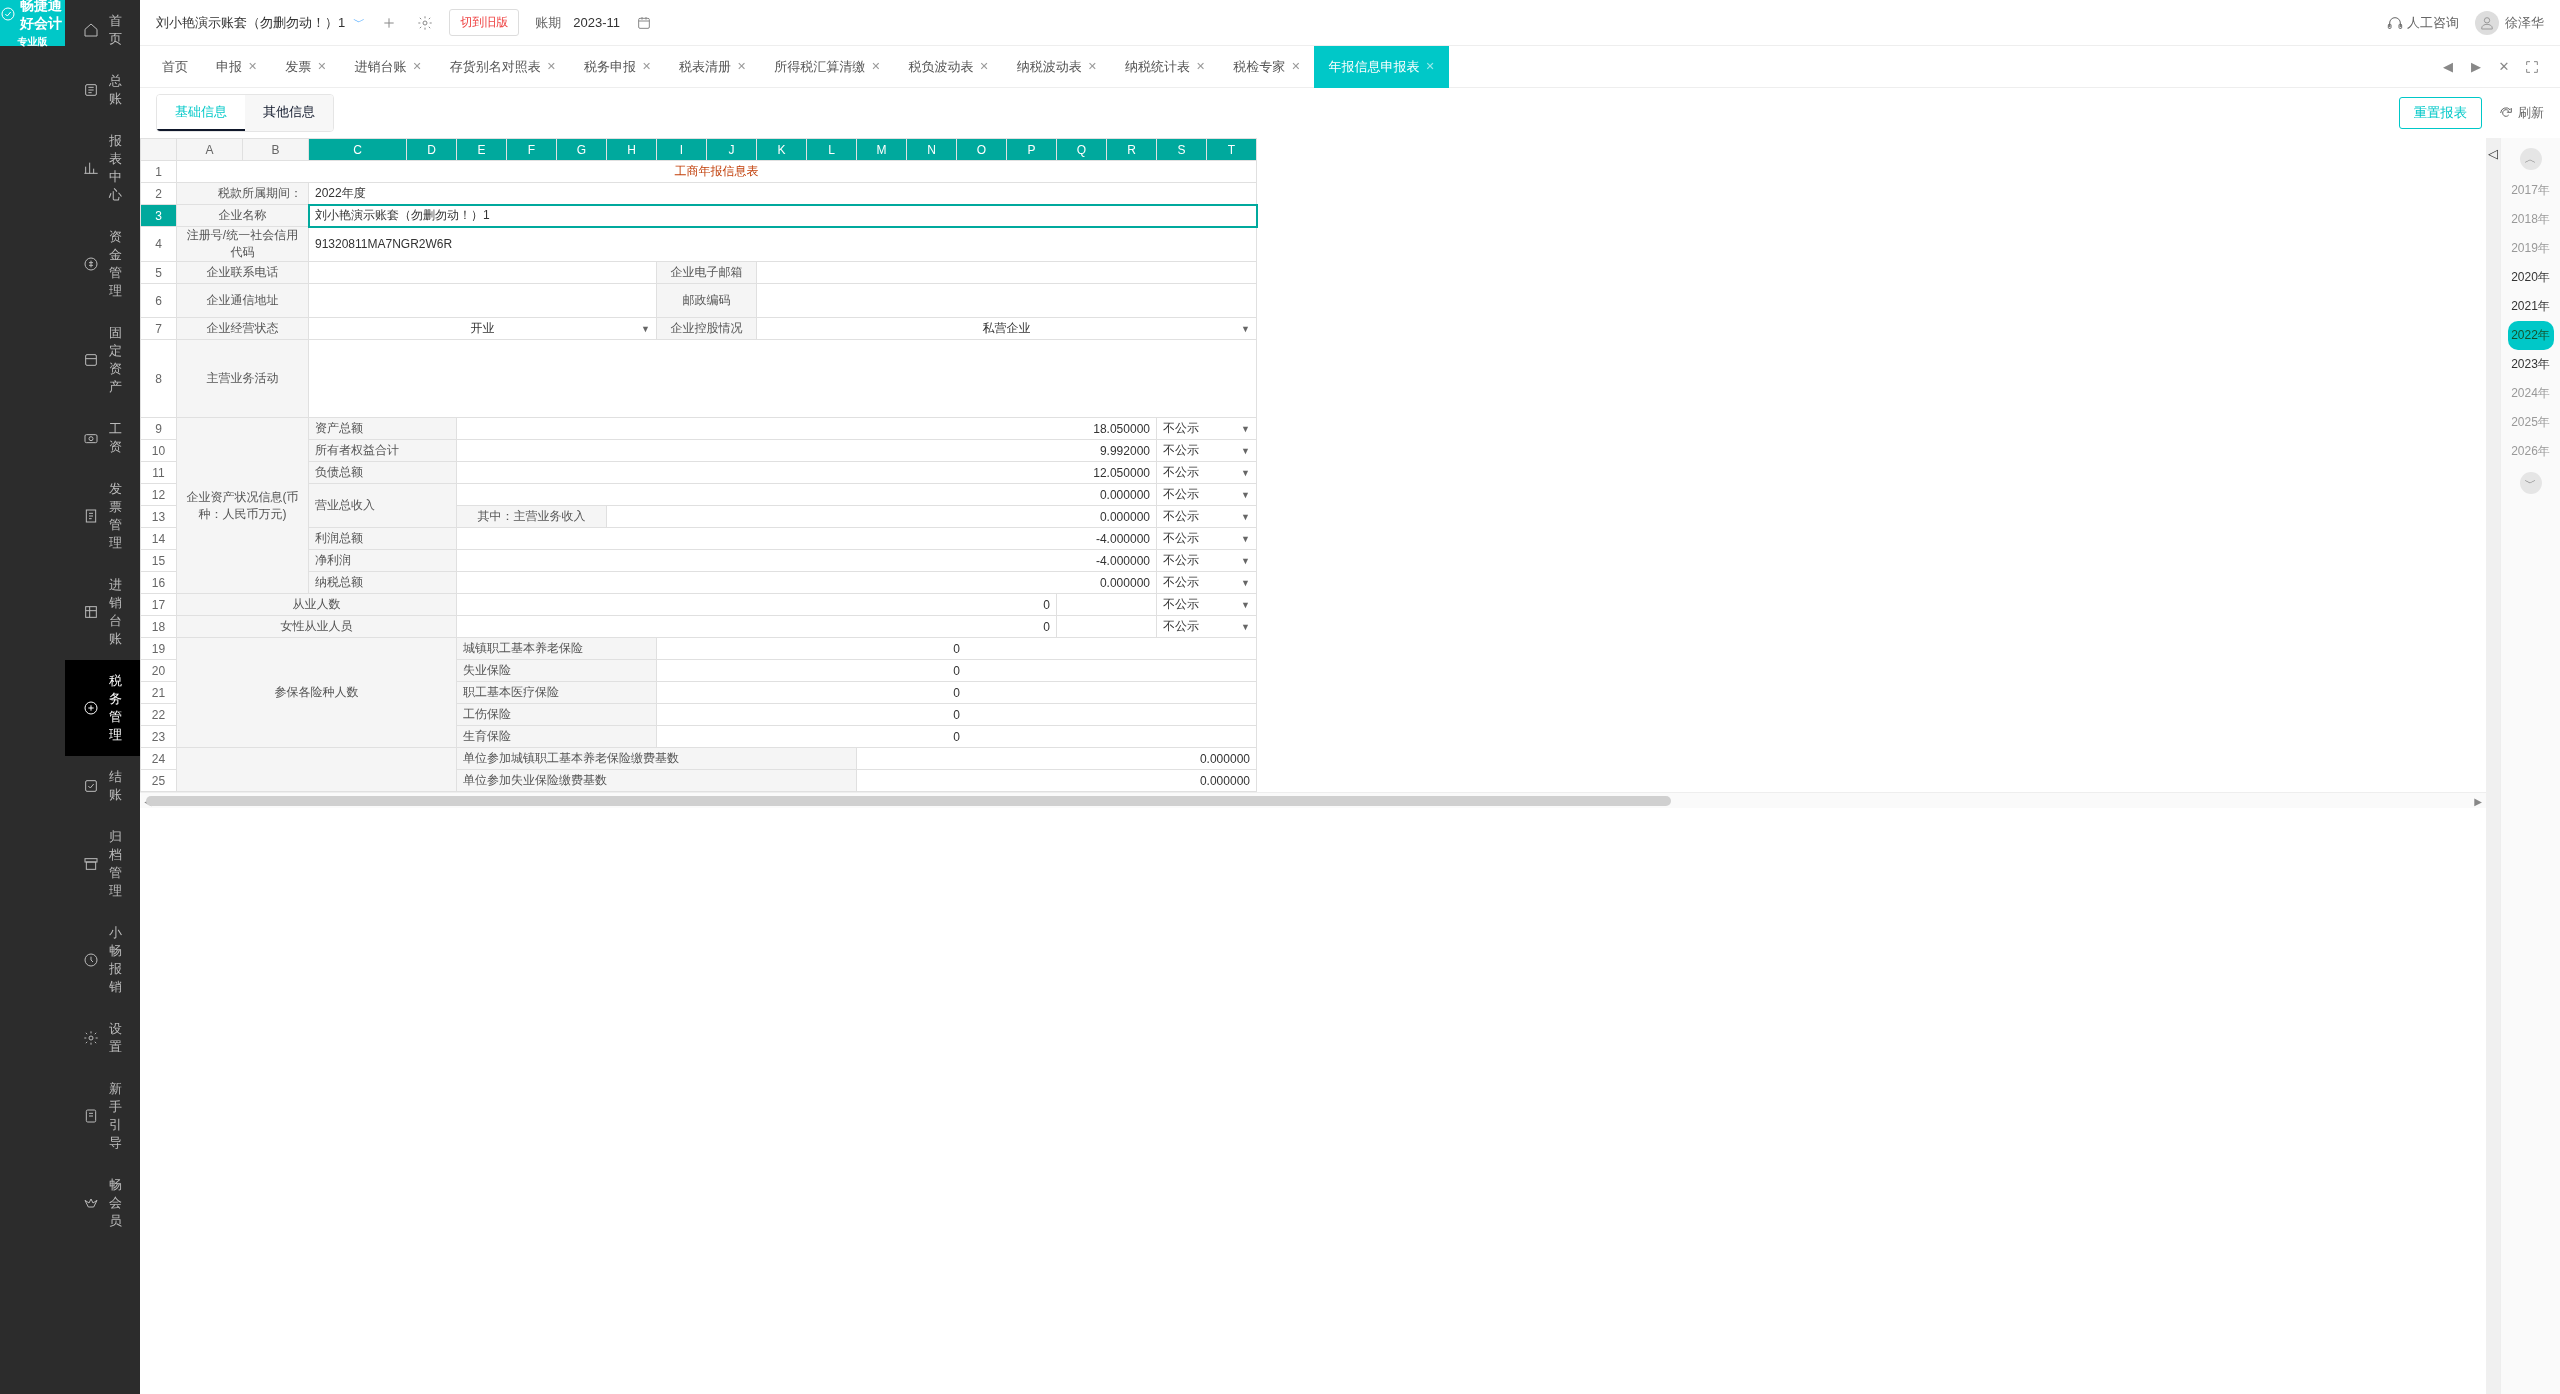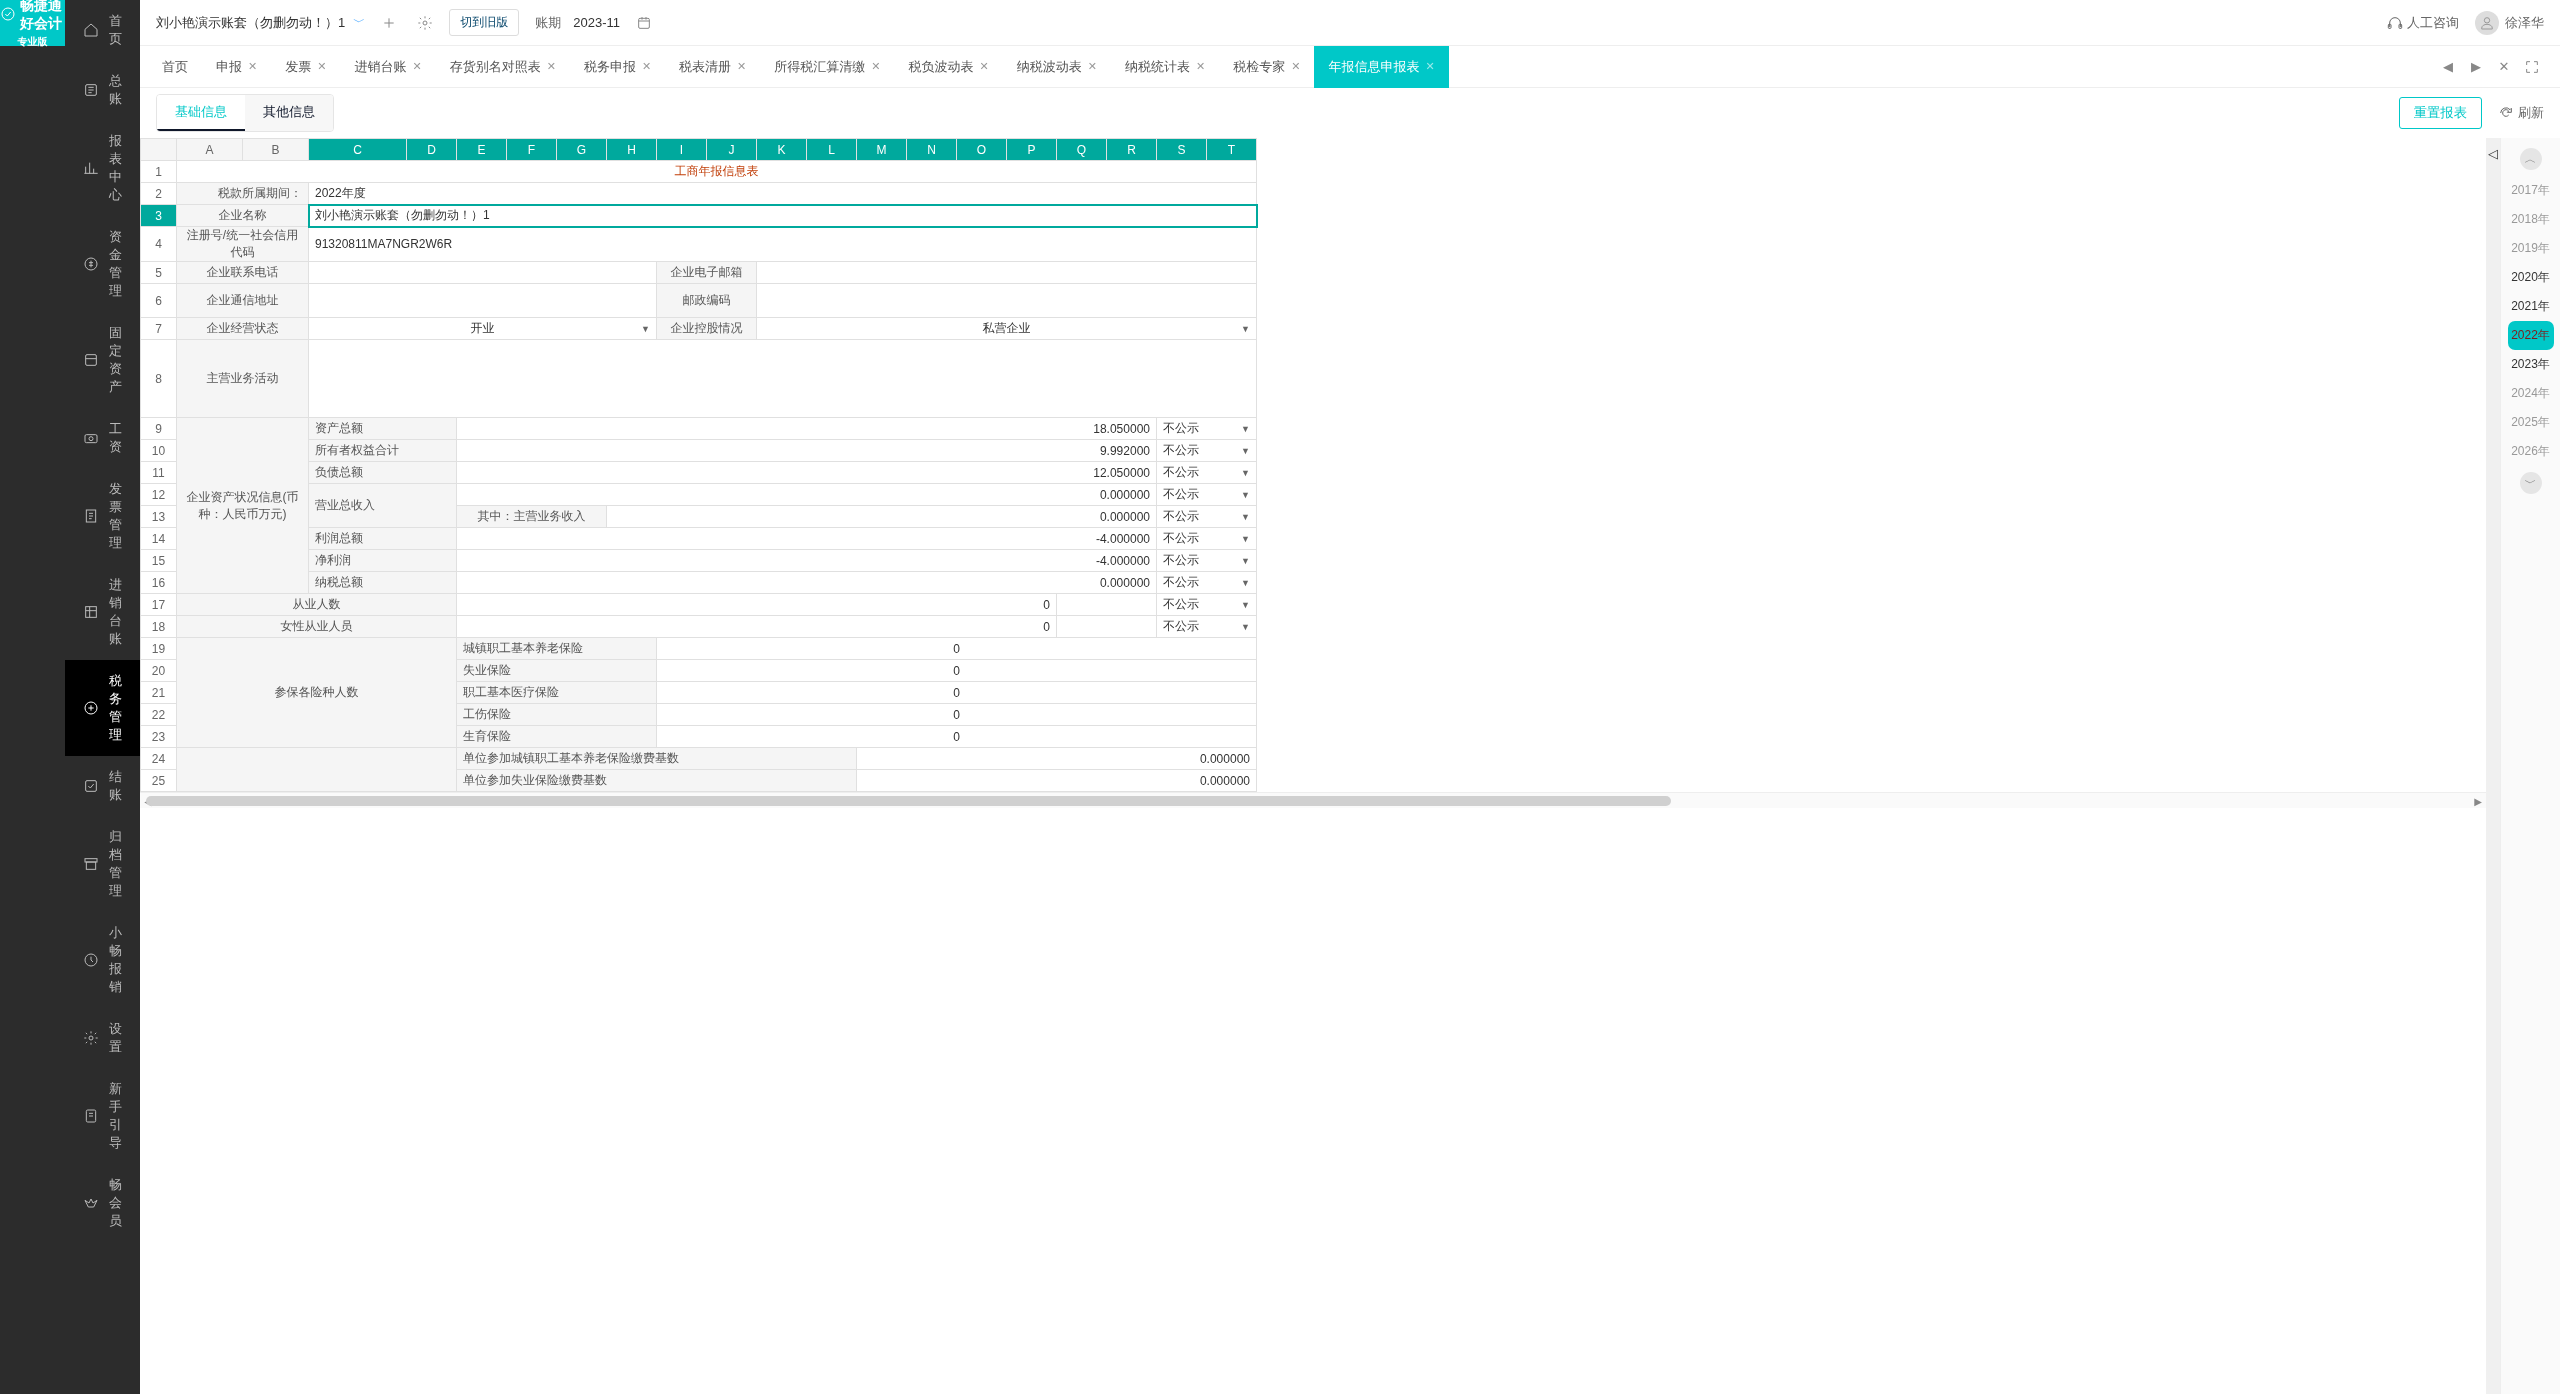--- a/index.html
+++ b/index.html
@@ -14,21 +14,21 @@
 .nav-item { display: flex; align-items: center; gap: 10px; padding: 12px 18px; cursor: pointer; color: #bbb; }
 .nav-item.active { background: #000; color: #fff; }
 .nav-icon { width: 16px; height: 16px; display: inline-flex; align-items: center; justify-content: center; }
 
 
 .main { flex: 1; display: flex; flex-direction: column; min-width: 0; }
 .header { height: 46px; border-bottom: 1px solid #eee; display: flex; align-items: center; padding: 0 16px; gap: 12px; }
 .account-select { display: flex; align-items: center; gap: 8px; color: #333; font-size: 13px; }
 .chevron-down { color: #5ab0ff; font-size: 12px; }
 .icon-btn { width: 24px; height: 24px; display: inline-flex; align-items: center; justify-content: center; color: #888; cursor: pointer; border-radius: 3px; }
-.switch-old { border: 1px solid #ddd; padding: 4px 10px; border-radius: 3px; color: #0c4a6e; cursor: pointer; font-size: 12px; }
+.switch-old { border: 1px solid #ddd; padding: 4px 10px; border-radius: 3px; color: #ef4444; cursor: pointer; font-size: 12px; }
 .period-label { color: #666; margin-left: 4px; }
 .period-val { color: #333; }
 .header-right { margin-left: auto; display: flex; align-items: center; gap: 16px; color: #666; }
 .user-area { display: flex; align-items: center; gap: 6px; }
 .avatar { width: 24px; height: 24px; border-radius: 50%; background: #ddd; display: inline-flex; align-items: center; justify-content: center; color: #999; font-size: 14px; }
 
 
 .tabs-row { height: 42px; display: flex; align-items: center; border-bottom: 1px solid #eee; padding: 0 8px; }
 .tabs { display: flex; align-items: center; gap: 0; flex: 1; overflow: hidden; }
 .tab { padding: 0 14px; height: 42px; display: flex; align-items: center; gap: 6px; cursor: pointer; color: #555; white-space: nowrap; }
@@ -62,21 +62,21 @@
 .dropdown-cell { position: relative; }
 .dropdown-arrow { position: absolute; right: 6px; top: 50%; transform: translateY(-50%); font-size: 9px; color: #666; }
 .selected-cell { outline: 2px solid #00a99d; outline-offset: -1px; }
 .tall { height: 34px; }
 .xtall { height: 78px; }
 
 
 .year-panel { width: 60px; border-left: 1px solid #eee; display: flex; flex-direction: column; align-items: center; padding: 8px 0; gap: 4px; flex-shrink: 0; background: #fafafa; }
 .year-item { width: 46px; padding: 6px 0; text-align: center; color: #999; cursor: pointer; border-radius: 10px; font-size: 12px; }
 .year-item.dark { color: #333; }
-.year-item.active { background: #00c8c8; color: #7f1d1d; border-radius: 7px; }
+.year-item.active { background: #00c8c8; color: #14532d; }
 .year-ctrl { width: 22px; height: 22px; border-radius: 50%; background: #e5e5e5; color: #888; display: flex; align-items: center; justify-content: center; cursor: pointer; font-size: 12px; margin: 2px 0; }
 .panel-collapse { width: 14px; background: #f0f0f0; display: flex; align-items: flex-start; justify-content: center; padding-top: 8px; cursor: pointer; flex-shrink: 0; }
 
 
 .hscroll { height: 16px; border-top: 1px solid #eee; background: #fafafa; position: relative; }
 .hscroll-thumb { position: absolute; left: 6px; top: 3px; height: 10px; width: 65%; background: #d0d0d0; border-radius: 5px; }
 .hscroll-arrow { position: absolute; top: 0; width: 16px; height: 16px; display: flex; align-items: center; justify-content: center; color: #888; font-size: 10px; }
 
 svg { width: 16px; height: 16px; stroke: currentColor; fill: none; stroke-width: 1.5; }
 </style>

